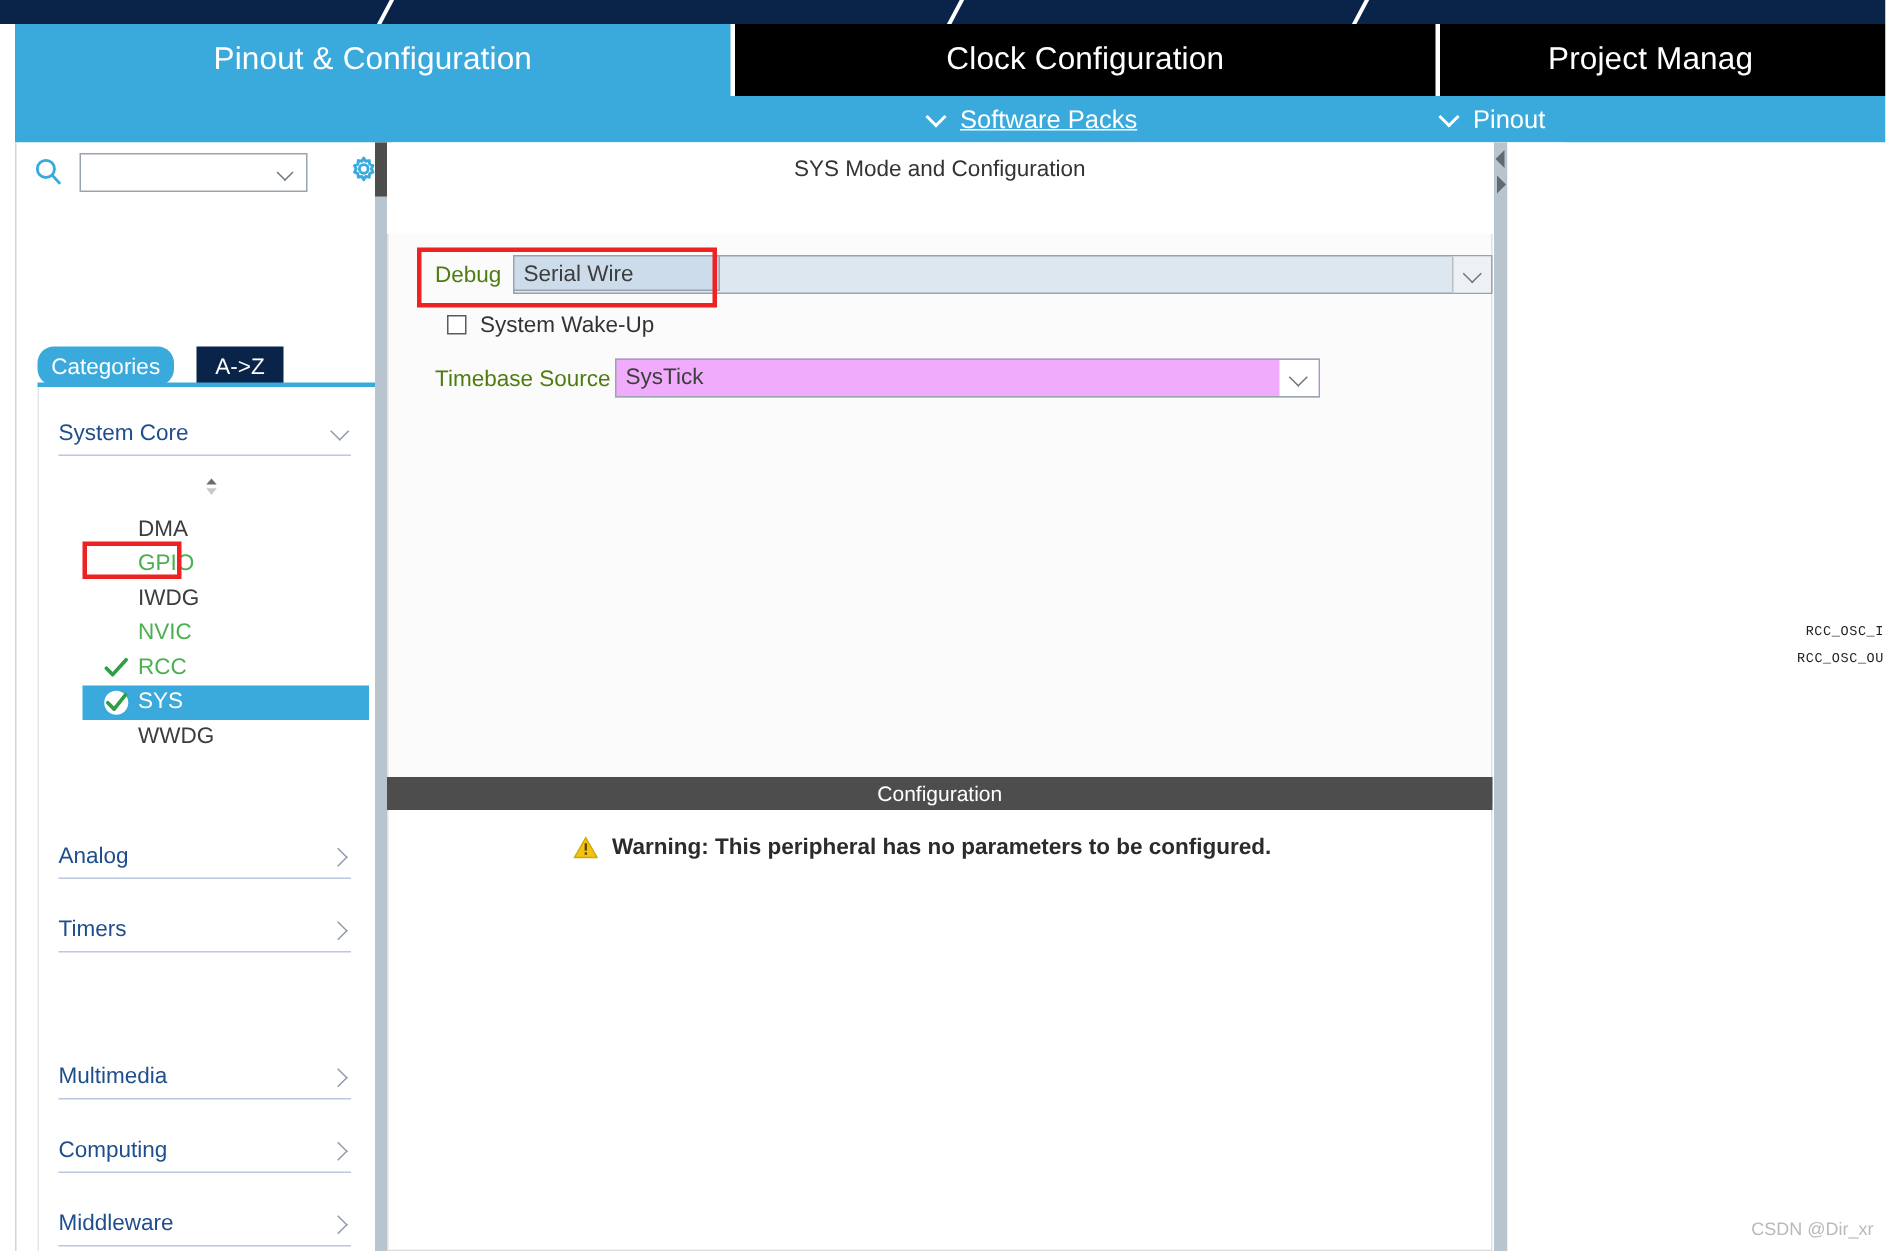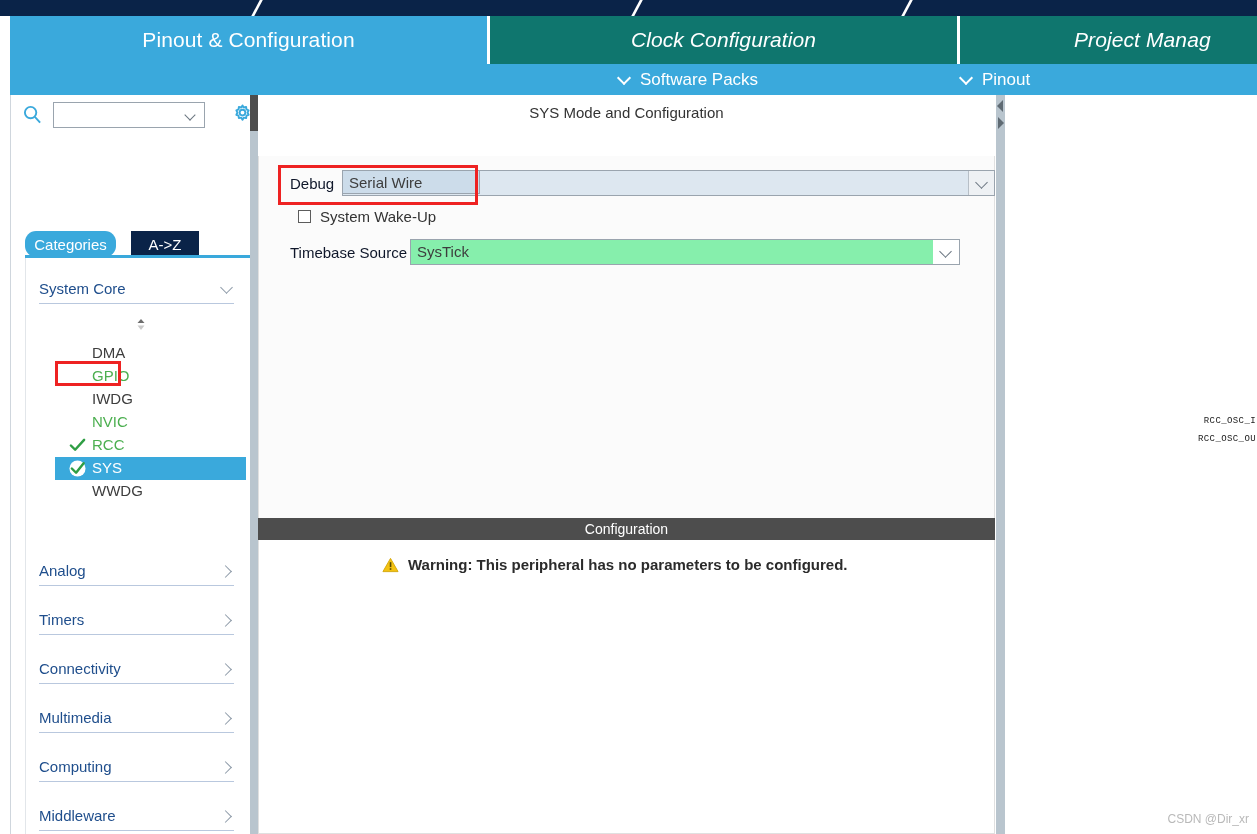--- a/index.html
+++ b/index.html
@@ -44,44 +44,44 @@
     height: 48px;
     color: #ffffff;
     font-size: 21px;
     display: flex;
     align-items: center;
     justify-content: center;
     white-space: nowrap;
     letter-spacing: .1px;
   }
   .tab.active   { background: #3aa9dc; }
-  .tab.inactive { background: #0f766e; font-style: italic; }
+  .tab.inactive { background: #000000; }
 
   .tab-pinout  { left: 10px;  width: 477px; }
   .tab-clock   { left: 490px; width: 467px; }
-  .tab-project { left: 960px; width: 297px; justify-content: flex-start; padding-left: 114px; box-sizing: border-box; }
+  .tab-project { left: 960px; width: 297px; justify-content: flex-start; padding-left: 72px; box-sizing: border-box; }
 
   
   .subbar {
     position: absolute;
     left: 10px; top: 64px;
     width: 1247px; height: 31px;
     background: #3aa9dc;
   }
   .subbar-item {
     position: absolute;
     top: 0; height: 31px;
     display: flex;
     align-items: center;
     gap: 9px;
     color: #ffffff;
     font-size: 17px;
     white-space: nowrap;
   }
-  .sb-packs  { left: 608px; }
+  .sb-packs  { left: 608px; text-decoration: underline; }
   .sb-pinout { left: 950px; }
   .chev-down {
     display: inline-block;
     width: 13px; height: 13px;
     position: relative;
     top: -1px;
   }
   .chev-down::before {
     content: "";
     position: absolute;
@@ -160,21 +160,21 @@
     position: absolute;
     top: 0; height: 26px;
     display: flex;
     align-items: center;
     justify-content: center;
     font-size: 15px;
     color: #ffffff;
     white-space: nowrap;
   }
   .cat-tab.sel   { left: 0;   width: 91px; background: #3aa9dc; border-radius: 11px; }
-  .cat-tab.unsel { left: 106px; width: 68px; background: #0a2348; }
+  .cat-tab.unsel { left: 106px; width: 58px; background: #0a2348; }
   .cat-underline {
     position: absolute;
     left: 14px; top: 160px;
     width: 226px; height: 3px;
     background: #3aa9dc;
   }
 
   
   .cat-panel {
     position: absolute;
@@ -316,21 +316,21 @@
     width: 737px; height: 293px;
     background: #ffffff;
     border: 1px solid #e0e0e0;
     border-top: 0;
     box-sizing: border-box;
   }
 
   .field-label {
     position: absolute;
     font-size: 15px;
-    color: #0f172a;
+    color: #4d7c0f;
     white-space: nowrap;
   }
   .combo {
     position: absolute;
     height: 26px;
     background: #dde7f0;
     border: 1px solid #9aa4ae;
     box-sizing: border-box;
   }
   .combo .combo-value {
@@ -534,24 +534,20 @@
     </div>
 
     <div class="group-head" style="top:298px;">
       <span class="gh-label">Analog</span>
       <span class="gh-chevron right"></span>
     </div>
     <div class="group-head" style="top:347px;">
       <span class="gh-label">Timers</span>
       <span class="gh-chevron right"></span>
     </div>
-    <div class="group-head" style="top:396px;">
-      <span class="gh-label">Connectivity</span>
-      <span class="gh-chevron right"></span>
-    </div>
     <div class="group-head" style="top:445px;">
       <span class="gh-label">Multimedia</span>
       <span class="gh-chevron right"></span>
     </div>
     <div class="group-head" style="top:494px;">
       <span class="gh-label">Computing</span>
       <span class="gh-chevron right"></span>
     </div>
     <div class="group-head" style="top:543px;">
       <span class="gh-label">Middleware</span>
@@ -578,21 +574,21 @@
     <span class="combo-value">Serial Wire</span>
     <span class="combo-arrow"></span>
   </div>
 
   <div class="checkbox-row" style="left:40px;top:113px;">
     <span class="cbox"></span>
     <span>System Wake-Up</span>
   </div>
 
   <div class="field-label" style="left:32px;top:149px;">Timebase Source</div>
-  <div class="combo plain" style="left:152px;top:144px;width:550px;background:#86efac;">
+  <div class="combo plain" style="left:152px;top:144px;width:470px;background:#f0abfc;">
     <span class="combo-value">SysTick</span>
     <span class="combo-arrow"></span>
   </div>
 
   <div class="section-header" style="top:423px;">Configuration</div>
 
   <div class="conf-body" style="top:445px;height:294px;"></div>
 
   <div class="warning-row" style="left:124px;top:461px;">
     <svg style="width:17px;height:16px;" viewBox="0 0 18 16">

